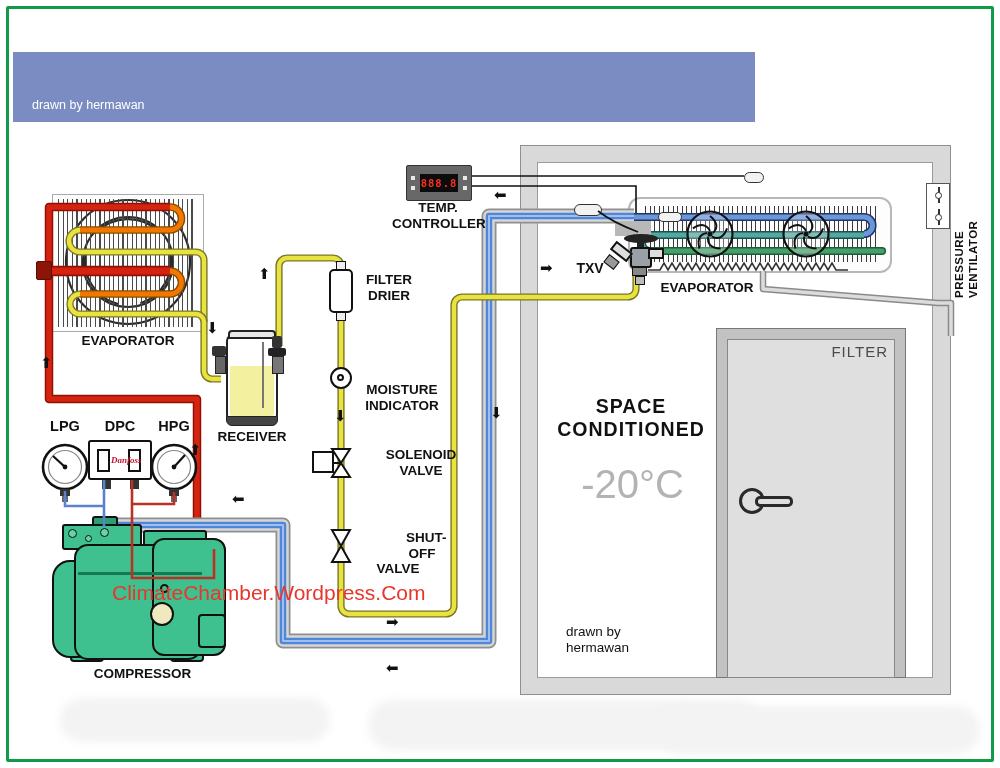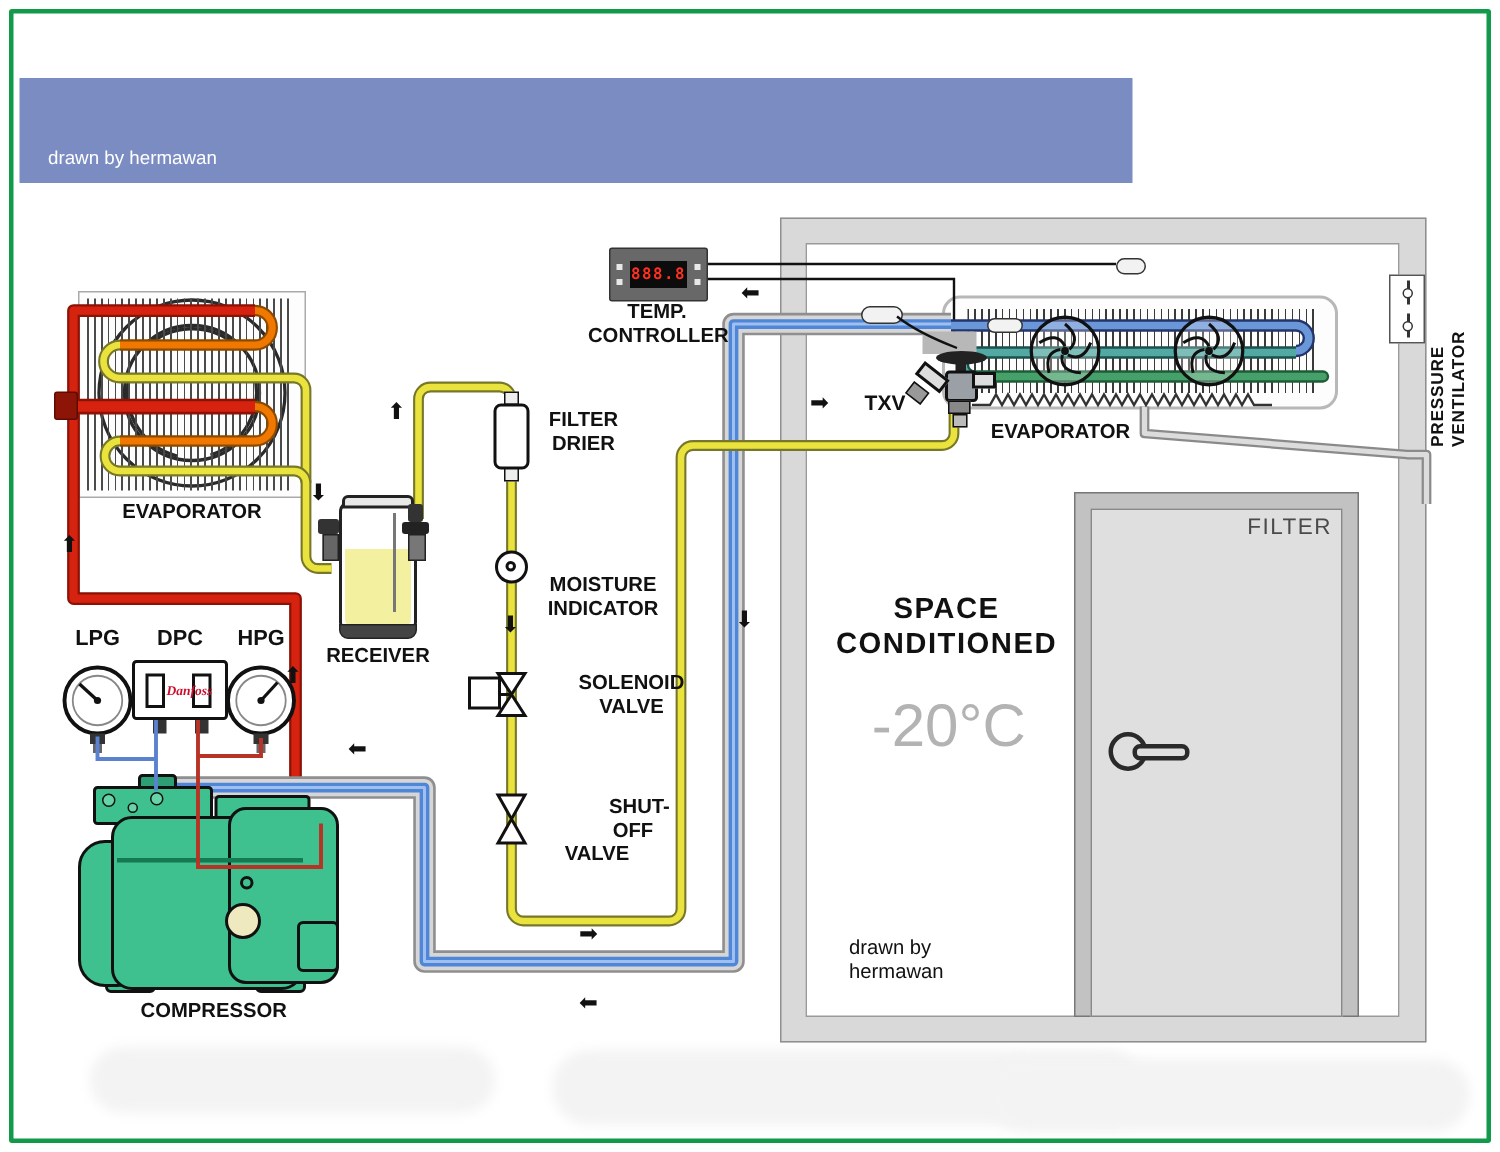--- a/index.html
+++ b/index.html
@@ -369,15 +369,16 @@
     <span style="display:block;">SPACE</span>
     <span style="display:block;">CONDITIONED</span>
   </div>
   <div class="lbl" style="left:545px;top:477px;width:175px;font-size:40px;font-weight:normal;color:#b3b3b3;">-20°C</div>
   <div class="lbl" style="left:566px;top:624px;width:90px;font-weight:normal;font-size:13.5px;text-align:left;line-height:16px;">
     <span style="display:block;">drawn by</span>
     <span style="display:block;">hermawan</span>
   </div>
   <div class="lbl" style="left:816px;top:344px;width:72px;font-size:15px;font-weight:500;color:#4a4a4a;letter-spacing:1px;text-align:right;">FILTER</div>
 
+  <div class="lbl" style="left:112px;top:585px;width:420px;font-weight:normal;font-size:21px;color:var(--watermark-red,#e8362c);text-align:left;z-index:7;">ClimateChamber.Wordpress.Com</div>
 
   <div class="frame"></div>
 </div>
 
 </body></html>

